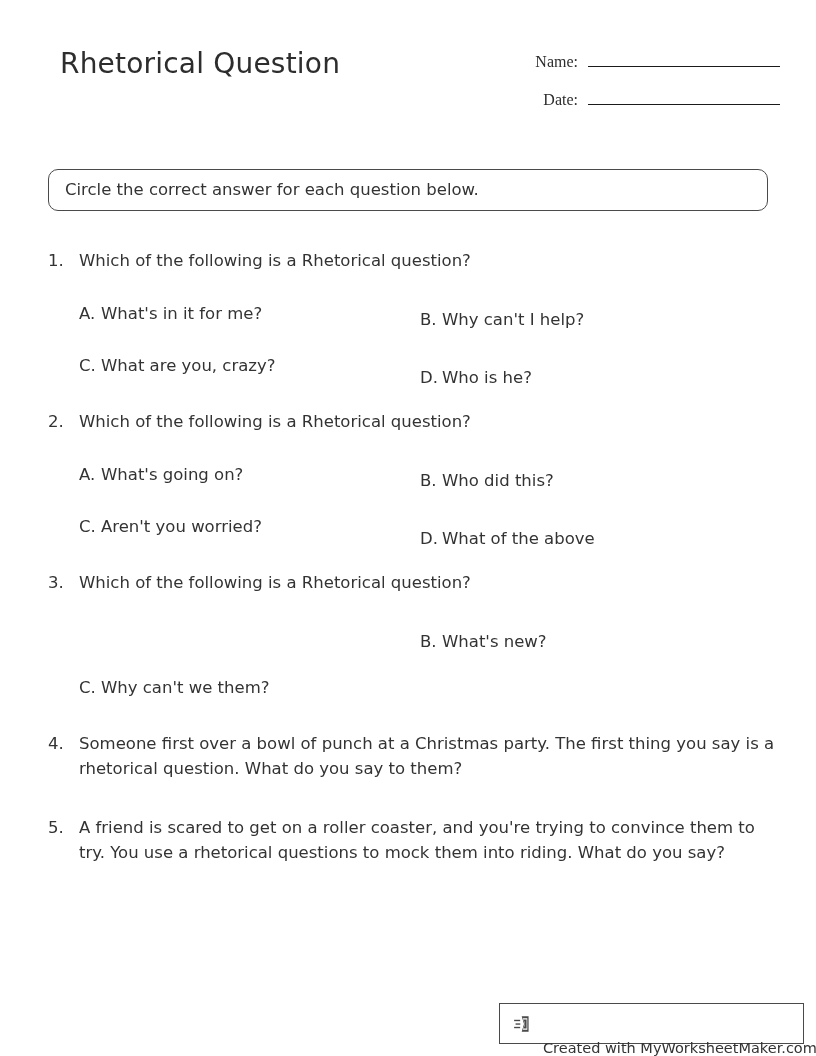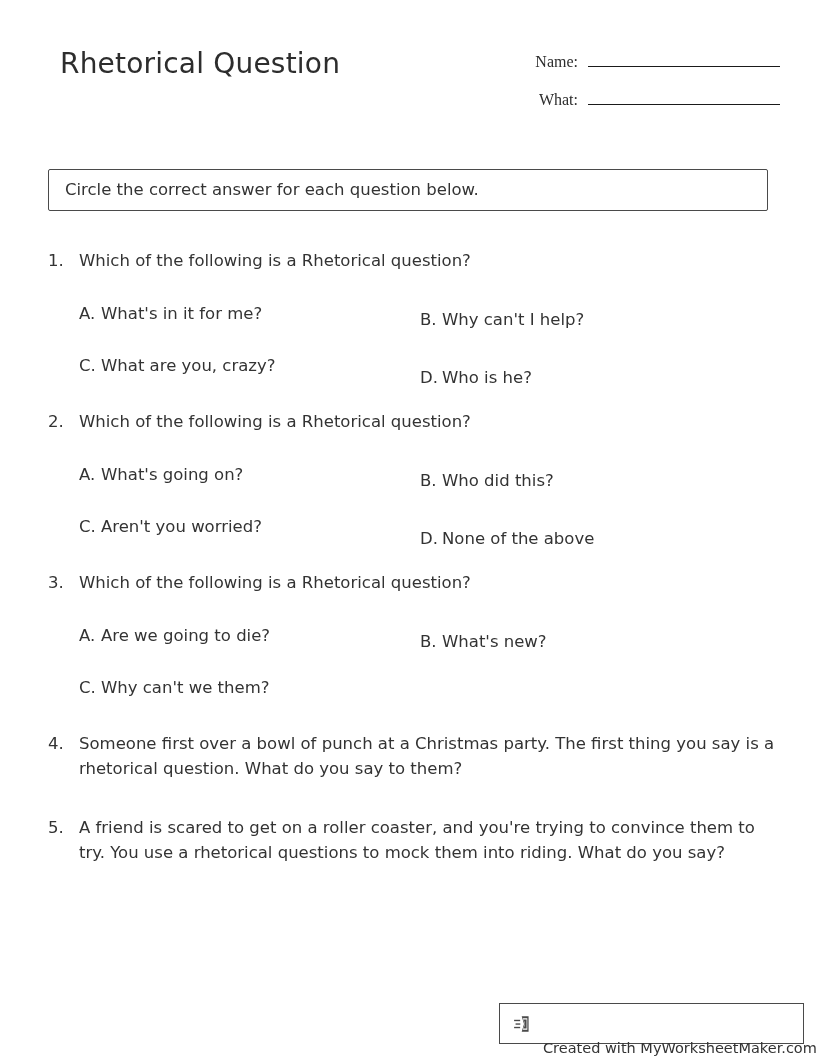--- a/index.html
+++ b/index.html
@@ -64,21 +64,21 @@
 
   
   .instruction-box {
     position: absolute;
     left: 48px;
     top: 169px;
     width: 720px;
     height: 42px;
     box-sizing: border-box;
     border: 1.3px solid #4a4a4a;
-    border-radius: 2px;
+    border-radius: 10px;
     display: flex;
     align-items: center;
     padding-left: 16px;
   }
   .instruction-text {
     font-size: 16.5px;
     color: #333333;
     line-height: 20px;
   }
 
@@ -170,21 +170,21 @@
 
 <div class="header">
   <div class="worksheet-title">Rhetorical Question</div>
 
   <div class="meta-fields">
     <div class="meta-row">
       <span class="meta-label">Name:</span>
       <span class="meta-line"></span>
     </div>
     <div class="meta-row">
-      <span class="meta-label">What:</span>
+      <span class="meta-label">Date:</span>
       <span class="meta-line"></span>
     </div>
   </div>
 </div>
 
 <div class="instruction-box">
   <span class="instruction-text">Circle the correct answer for each question below.</span>
 </div>
 
 <div class="questions">
@@ -219,34 +219,31 @@
       <div class="option opt-a">
         <span class="opt-letter">A.</span><span>What's going on?</span>
       </div>
       <div class="option opt-b">
         <span class="opt-letter">B.</span><span>Who did this?</span>
       </div>
       <div class="option opt-c">
         <span class="opt-letter">C.</span><span>Aren't you worried?</span>
       </div>
       <div class="option opt-d">
-        <span class="opt-letter">D.</span><span>None of the above</span>
+        <span class="opt-letter">D.</span><span>What of the above</span>
       </div>
     </div>
   </div>
 
   <div class="question-block">
     <div class="question-line">
       <span class="question-number">3.</span>
       <span>Which of the following is a Rhetorical question?</span>
     </div>
     <div class="options">
-      <div class="option opt-a">
-        <span class="opt-letter">A.</span><span>Are we going to die?</span>
-      </div>
       <div class="option opt-b">
         <span class="opt-letter">B.</span><span>What's new?</span>
       </div>
       <div class="option opt-c">
         <span class="opt-letter">C.</span><span>Why can't we them?</span>
       </div>
     </div>
   </div>
 
   <div class="question-block open">

